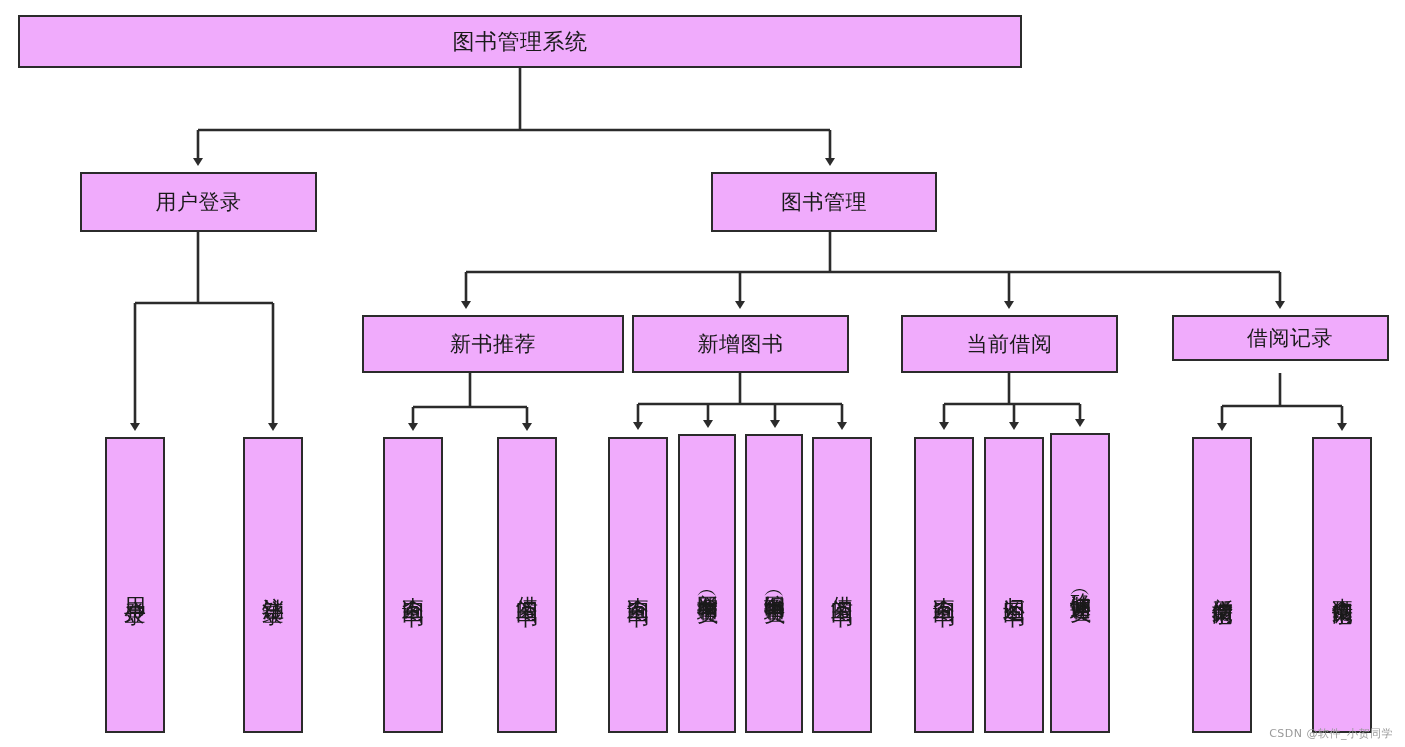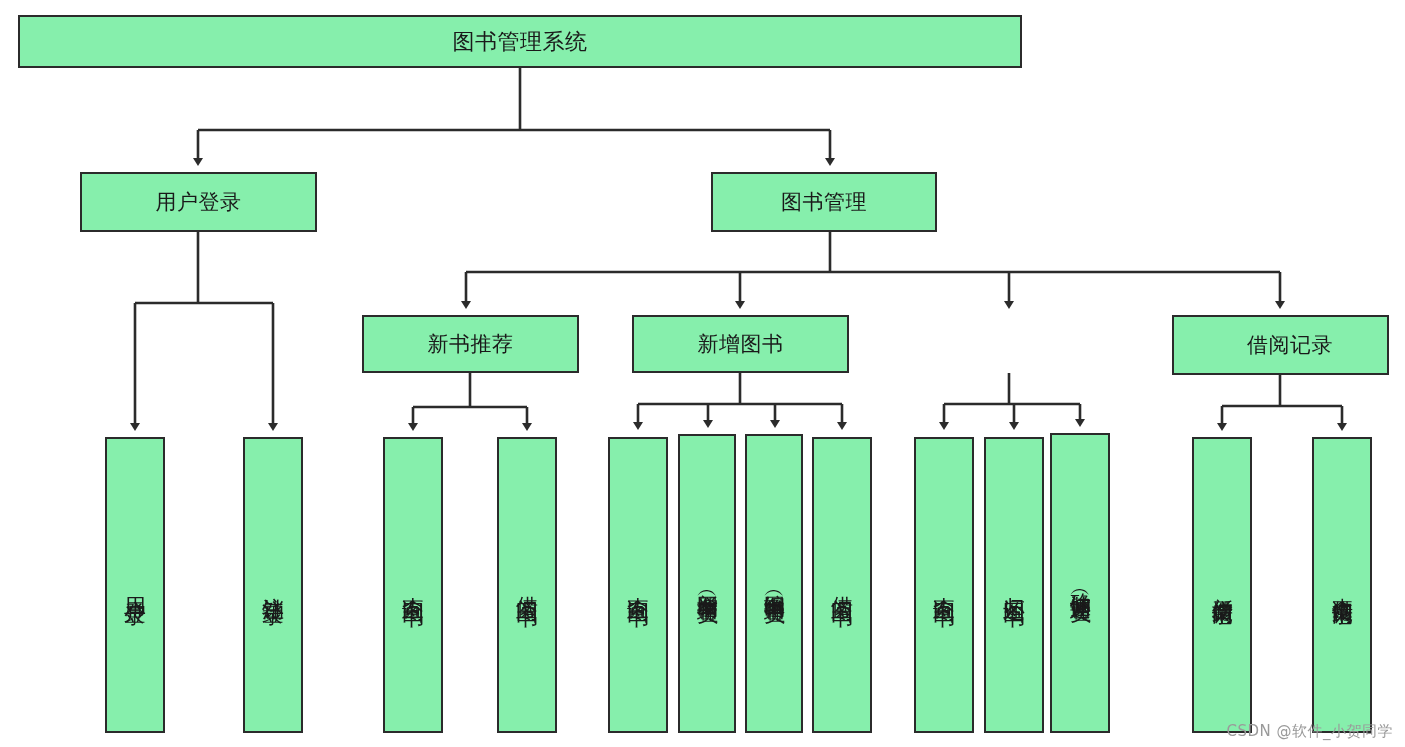--- a/index.html
+++ b/index.html
@@ -23,21 +23,21 @@
     position: absolute;
     left: 0;
     top: 0;
     width: 1405px;
     height: 747px;
     pointer-events: none;
   }
   .node {
     position: absolute;
     box-sizing: border-box;
-    background: #86efac;
+    background: #f0abfc;
     border: 2.5px solid #2b2b2b;
     display: flex;
     align-items: center;
     justify-content: center;
     overflow: hidden;
   }
   .node-label {
     color: #1a1a1a;
     line-height: 1.08;
     letter-spacing: 0.5px;
@@ -66,21 +66,21 @@
     white-space: nowrap;
   }
   .node.vert.tall .node-label {
     font-size: 21px;
     letter-spacing: 1.5px;
   }
   #watermark {
     position: absolute;
     right: 12px;
     bottom: 6px;
-    font-size: 15px;
+    font-size: 11px;
     color: #9a9a9a;
     letter-spacing: 0.5px;
     white-space: nowrap;
     text-align: right;
   }
 </style>
 </head>
 <body>
 
 <div id="diagram-root">
@@ -139,27 +139,30 @@
     <span class="node-label">图书管理系统</span>
   </div>
 
   <div class="node horiz" style="left:80px; top:172px; width:237px; height:60px;">
     <span class="node-label">用户登录</span>
   </div>
   <div class="node horiz" style="left:711px; top:172px; width:226px; height:60px;">
     <span class="node-label">图书管理</span>
   </div>
 
-  <div class="node horiz" style="left:362px; top:315px; width:217px; height:58px;">
+  <div class="node horiz" style="left:362px; top:315px; width:262px; height:58px;">
     <span class="node-label">新书推荐</span>
   </div>
   <div class="node horiz" style="left:632px; top:315px; width:217px; height:58px;">
     <span class="node-label">新增图书</span>
   </div>
-  <div class="node horiz" style="left:1172px; top:315px; width:217px; height:60px;padding-left:19px;">
+  <div class="node horiz" style="left:901px; top:315px; width:217px; height:58px;">
+    <span class="node-label">当前借阅</span>
+  </div>
+  <div class="node horiz" style="left:1172px; top:315px; width:217px; height:46px;padding-left:19px;">
     <span class="node-label">借阅记录</span>
   </div>
 
   <div class="node vert" style="left:105px; top:437px; width:60px; height:296px;">
     <span class="node-label">用户登录</span>
   </div>
   <div class="node vert" style="left:243px; top:437px; width:60px; height:296px;">
     <span class="node-label">注销登录</span>
   </div>
 

